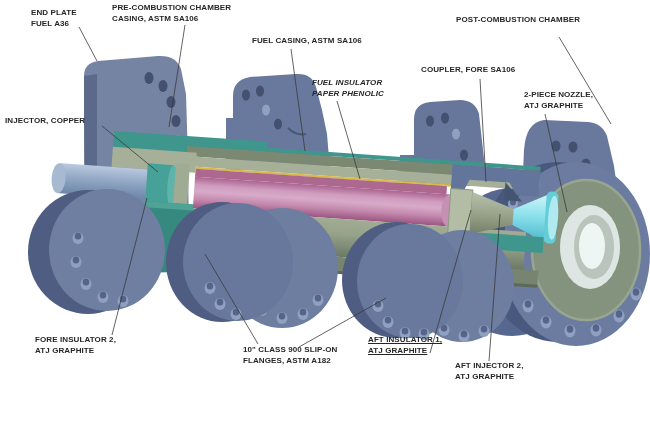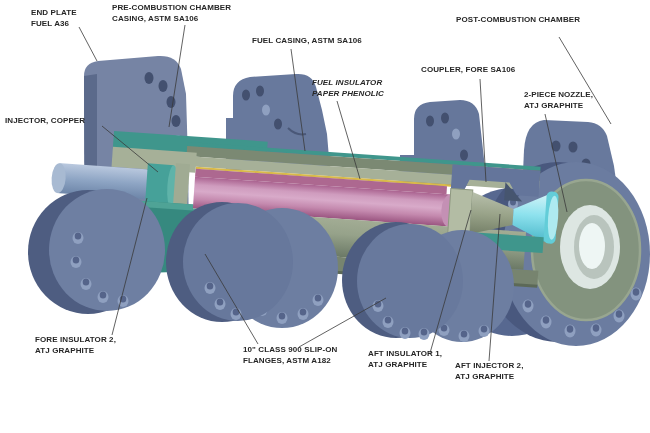--- a/index.html
+++ b/index.html
@@ -17,21 +17,21 @@
   .co-end-plate{left:31px;top:8px;}
   .co-pre-combustion{left:112px;top:3px;}
   .co-fuel-casing{left:252px;top:36px;}
   .co-fuel-insulator{left:312px;top:78px;font-style:italic;}
   .co-coupler{left:421px;top:65px;}
   .co-post-combustion{left:456px;top:15px;}
   .co-nozzle{left:524px;top:90px;}
   .co-injector{left:5px;top:116px;}
   .co-fore-insulator{left:35px;top:335px;}
   .co-flanges{left:243px;top:345px;}
-  .co-aft-insulator-1{left:368px;top:349px;}
+  .co-aft-insulator-1{left:368px;top:335px;text-decoration:underline;}
   .co-aft-insulator-2{left:455px;top:361px;}
 </style>
 </head>
 <body>
 
 <div class="stage">
 
 <svg width="650" height="433" viewBox="0 0 650 433">
   <defs>
     <linearGradient id="gInj" x1="0" y1="0" x2="0" y2="1">

